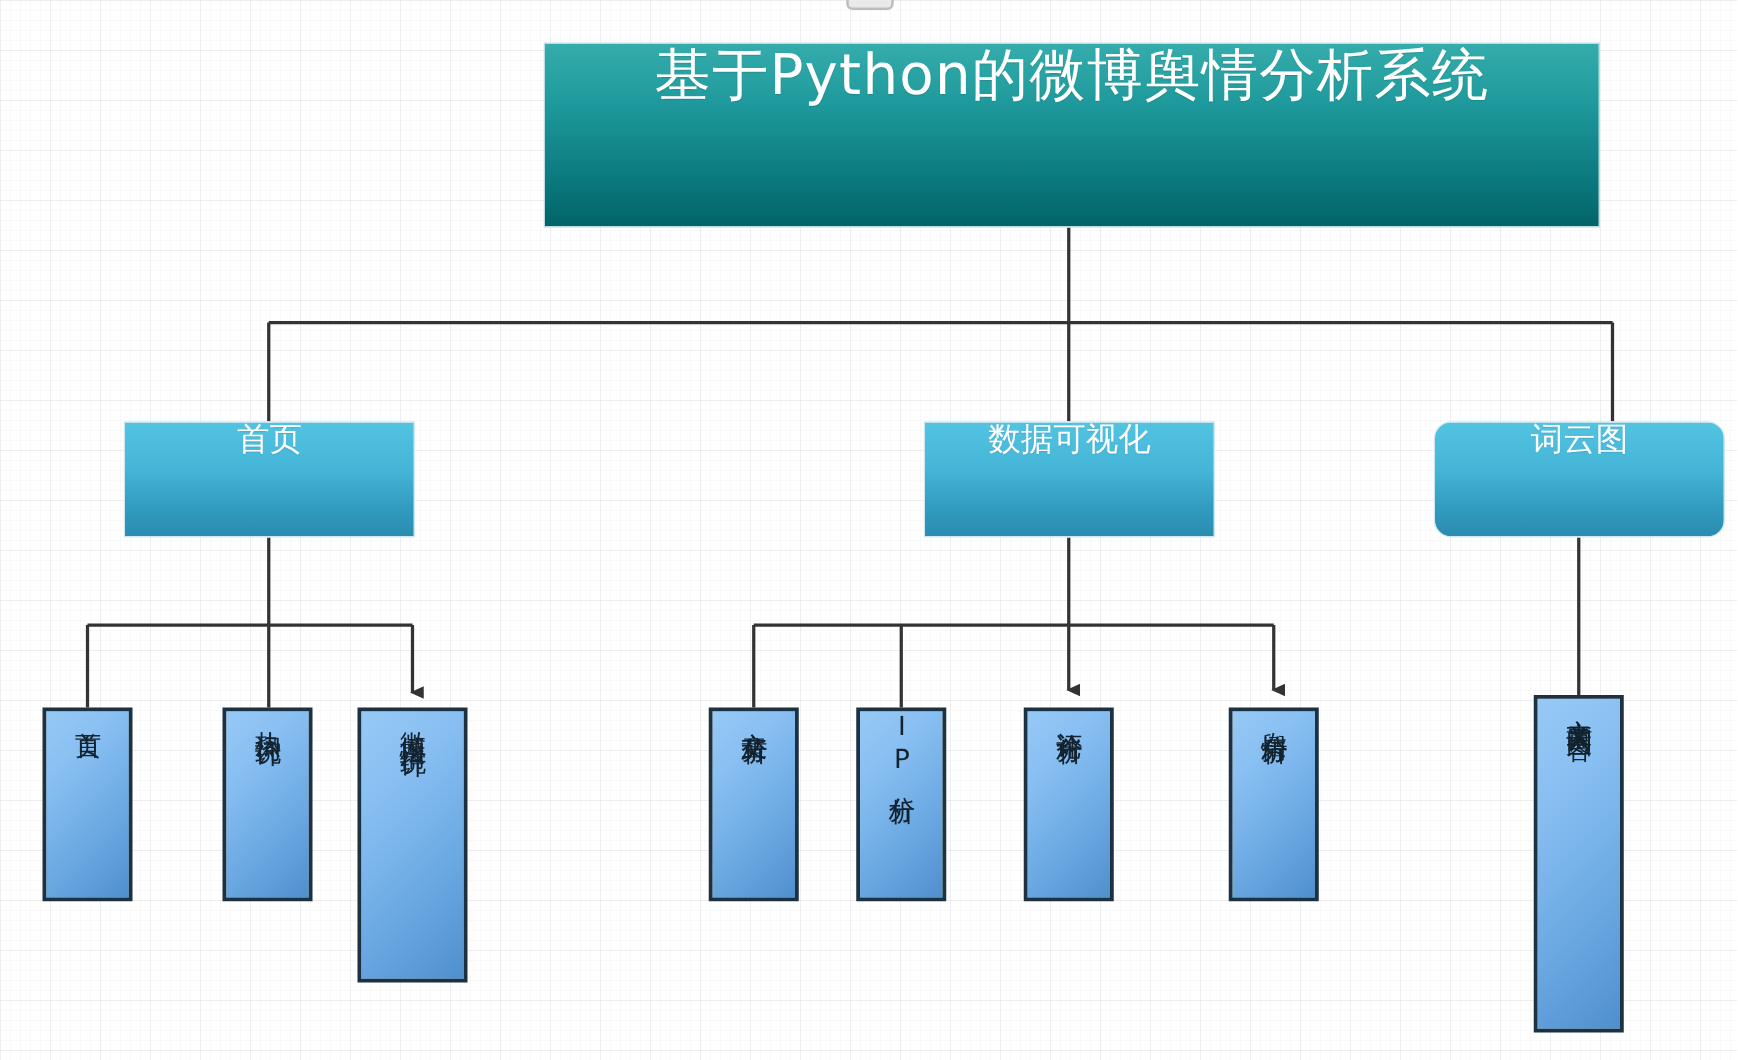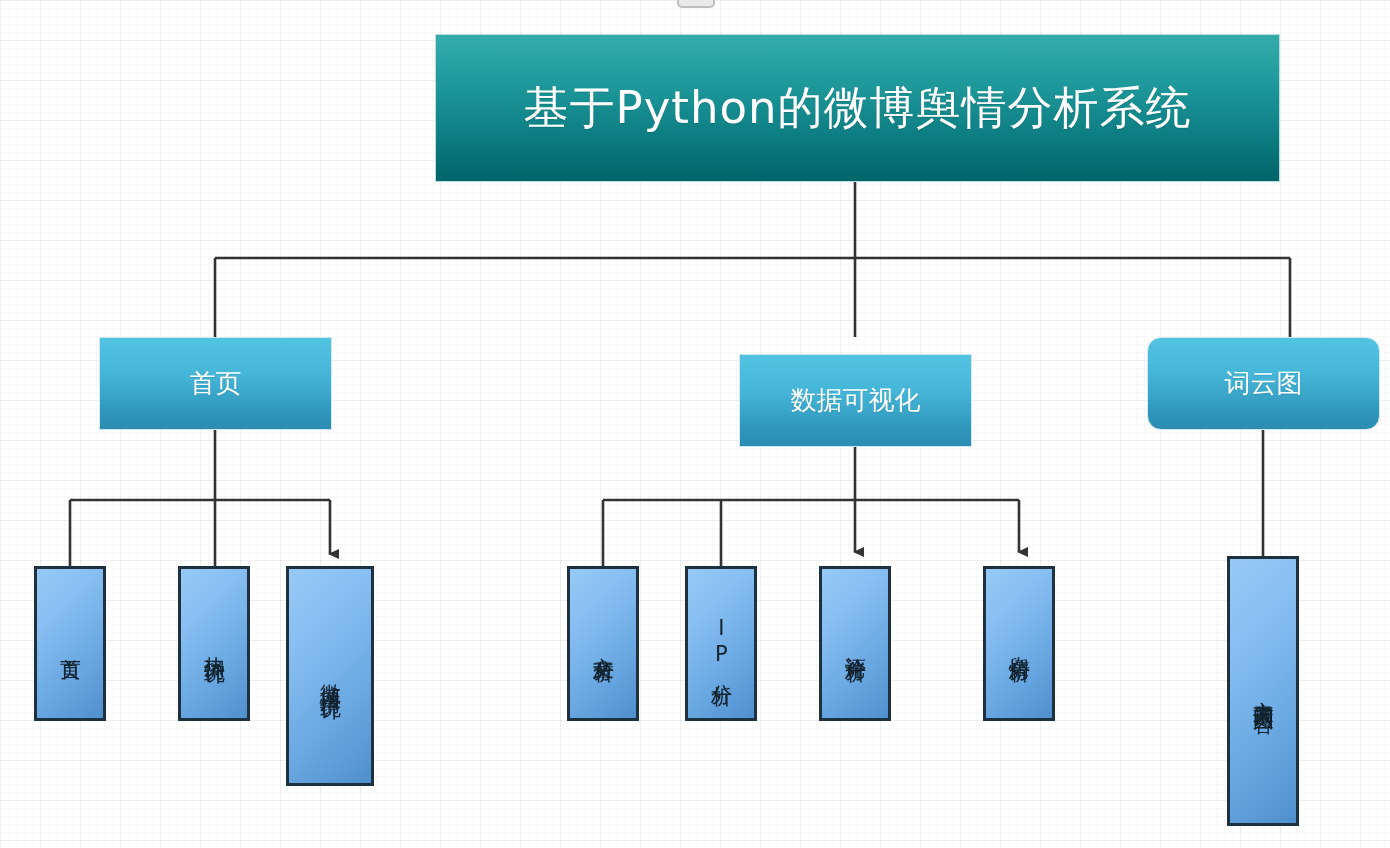--- a/index.html
+++ b/index.html
@@ -31,21 +31,21 @@
     left: 0; top: 0;
     width: 1390px;
     height: 848px;
     pointer-events: none;
   }
 
   .node {
     position: absolute;
     box-sizing: border-box;
     display: flex;
-    align-items: center;
+    align-items: flex-start;
     justify-content: center;
     text-align: center;
   }
 
   
   .node-root {
     background-image: linear-gradient(to bottom, #35acac 0%, #1f9a9c 32%, #0c7d82 70%, #016468 100%);
     border: 1px solid #b9dee2;
     color: #ffffff;
     font-size: 45px;
@@ -147,21 +147,21 @@
   </svg>
 
   <div class="node node-root" style="left:435px; top:34px; width:845px; height:148px;">
     <span>基于Python的微博舆情分析系统</span>
   </div>
 
   <div class="node node-l2" style="left:99px; top:337px; width:233px; height:93px;">
     <span>首页</span>
   </div>
 
-  <div class="node node-l2" style="left:739px; top:354px; width:233px; height:93px;">
+  <div class="node node-l2" style="left:739px; top:337px; width:233px; height:93px;">
     <span>数据可视化</span>
   </div>
 
   <div class="node node-l2" style="left:1147px; top:337px; width:233px; height:93px;border-radius:14px;">
     <span>词云图</span>
   </div>
 
   <div class="node node-leaf" style="left:34px; top:566px; width:72px; height:155px;">
     <span class="vtext">首页</span>
   </div>

